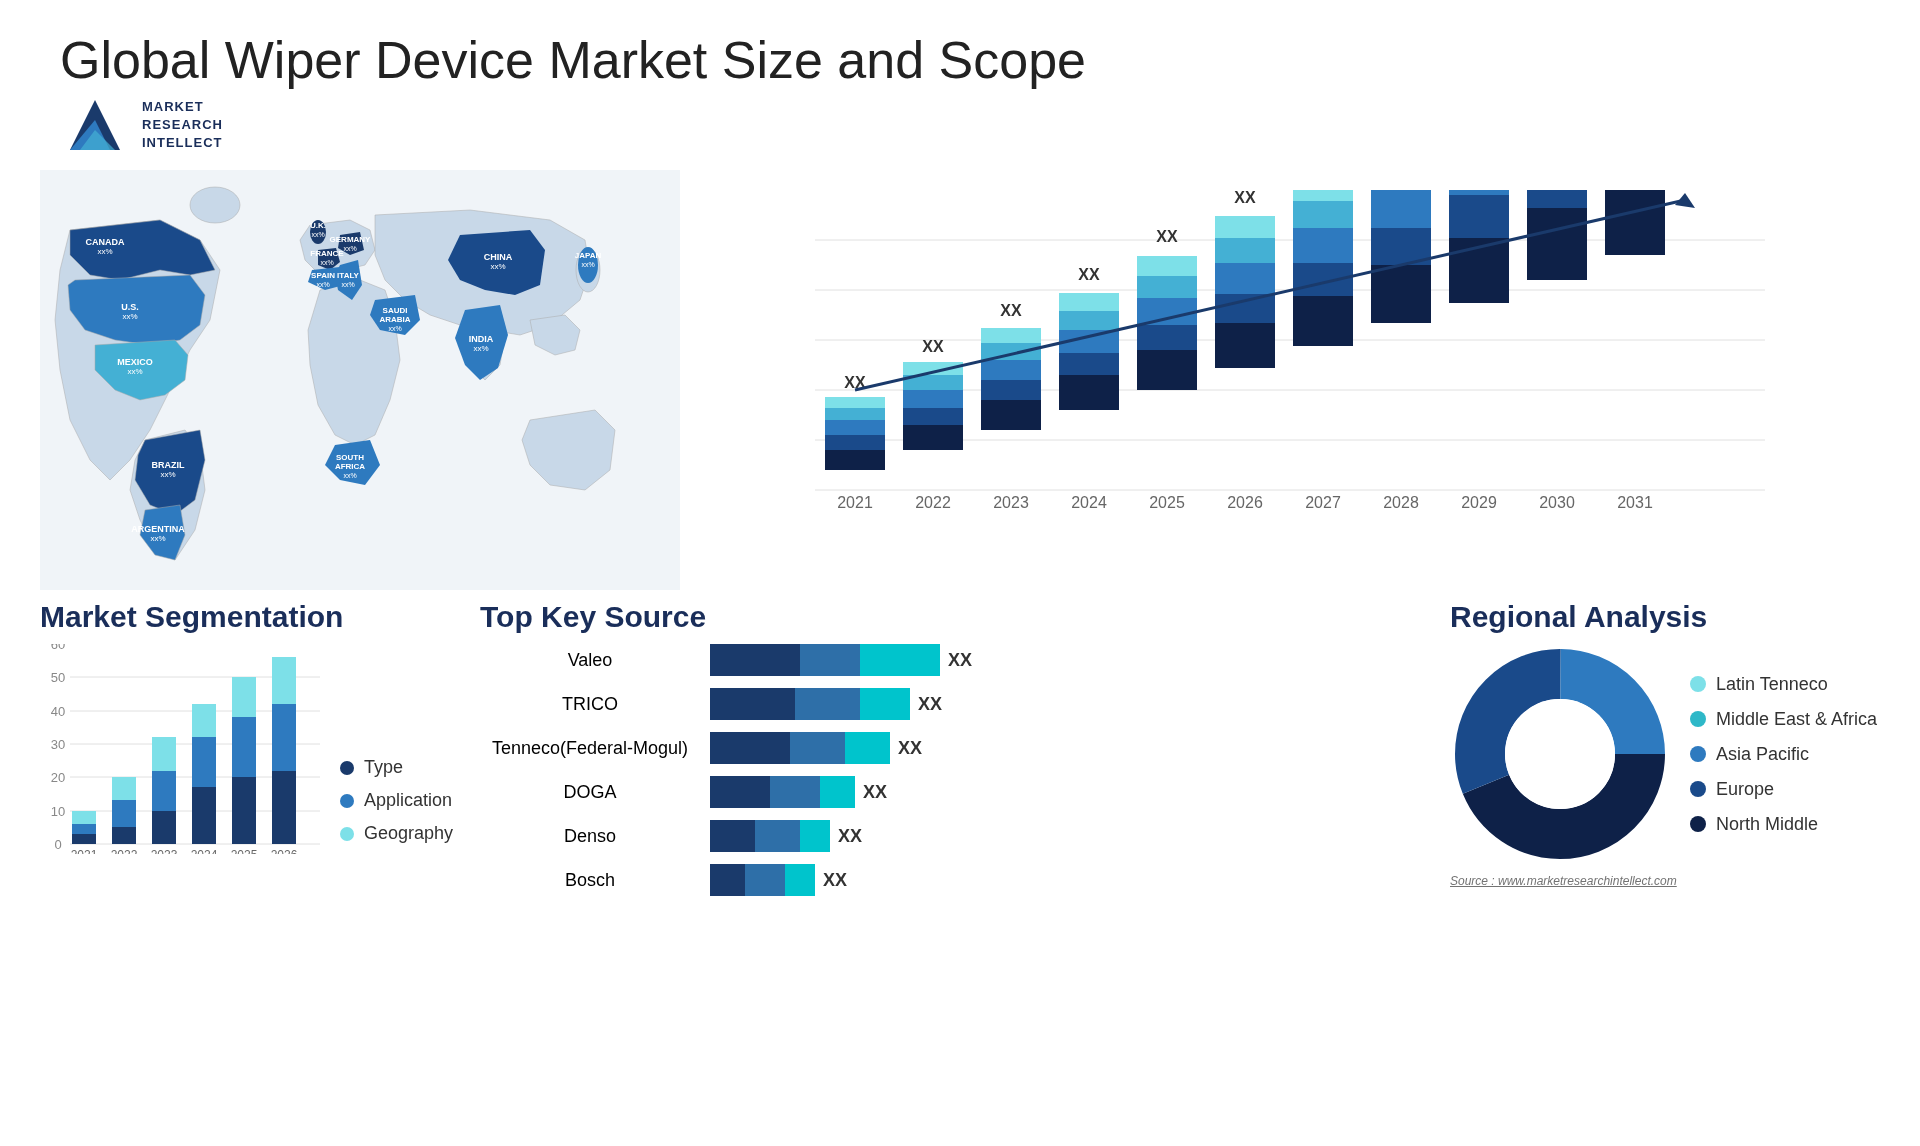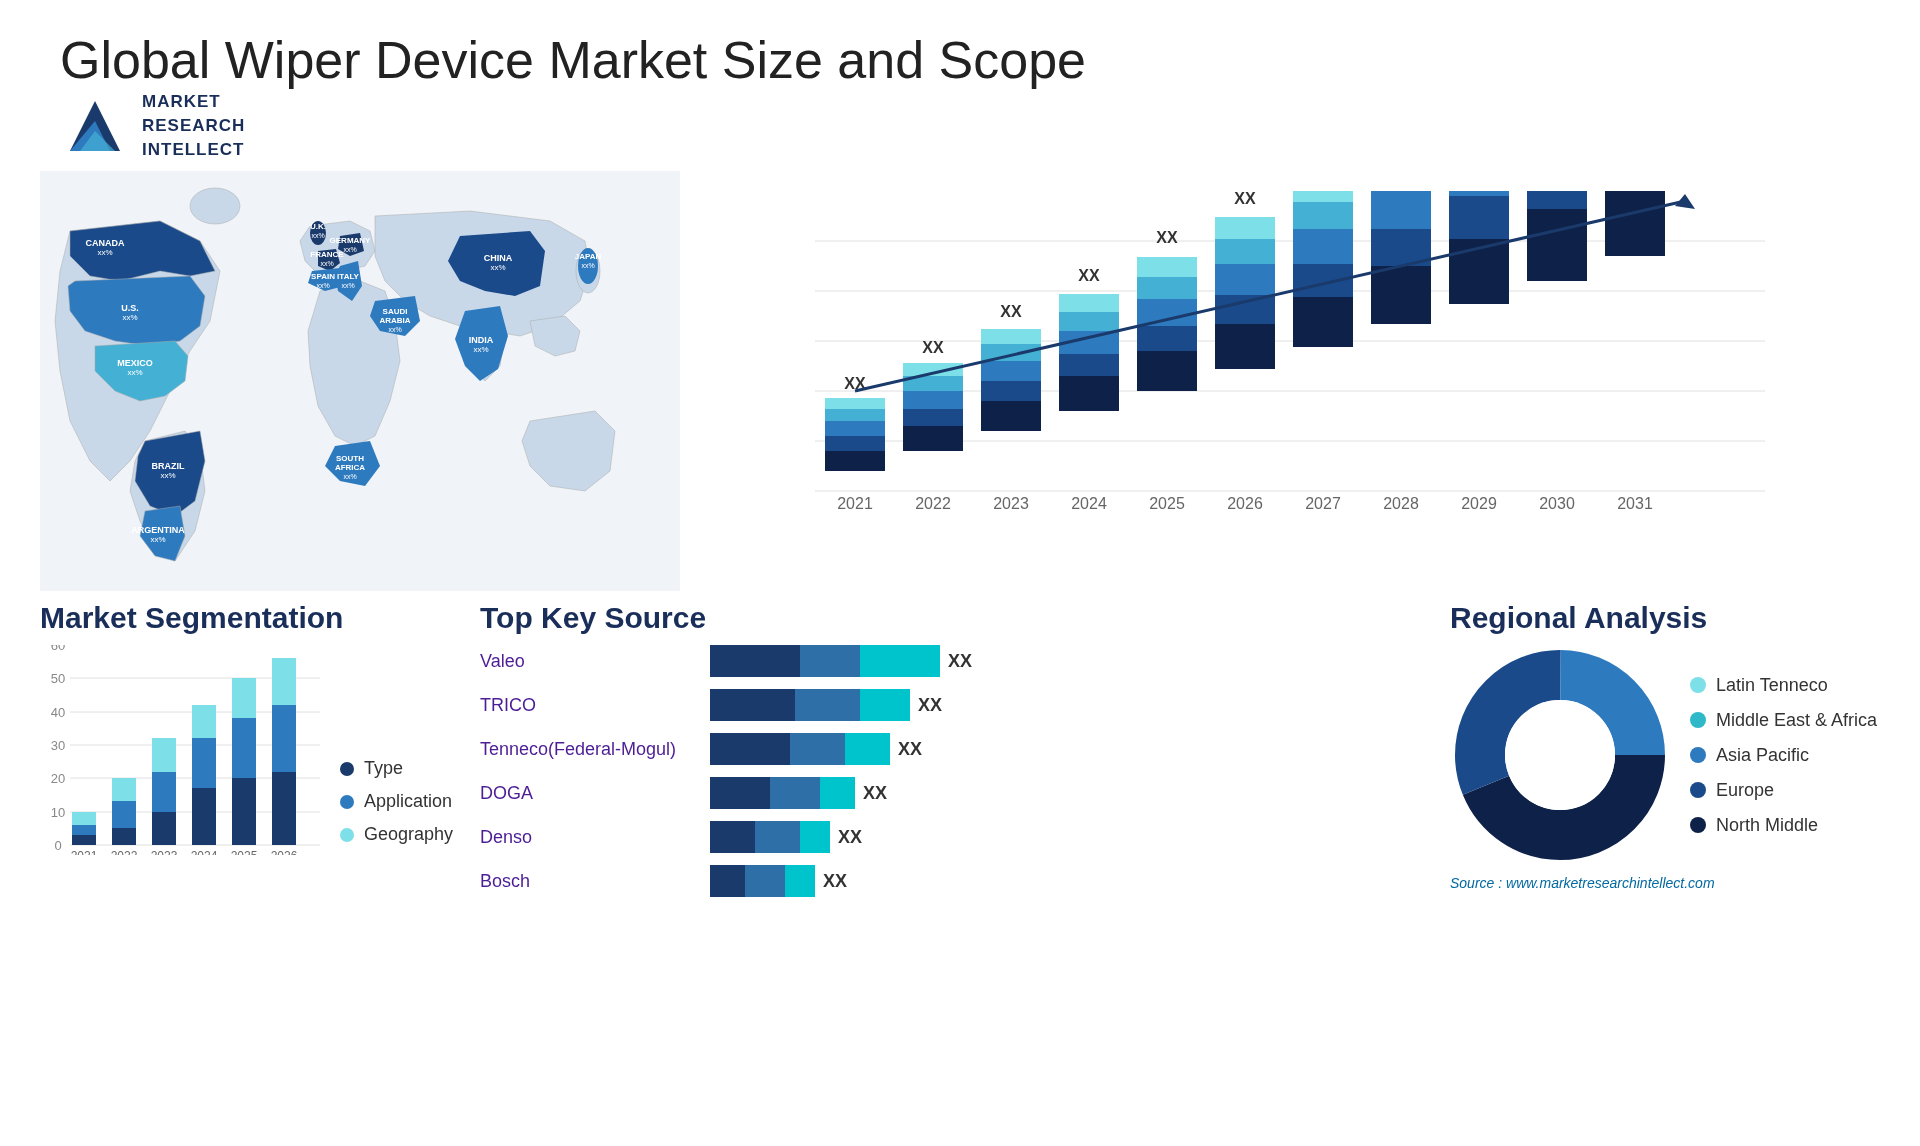--- a/index.html
+++ b/index.html
@@ -29,21 +29,21 @@
       display: flex;
       align-items: center;
       gap: 12px;
     }
     .logo-icon {
       width: 70px;
       height: 70px;
     }
     .logo-text {
       text-align: left;
-      font-size: 17px;
+      font-size: 13px;
       font-weight: bold;
       color: #1a2e5a;
       line-height: 1.4;
       text-transform: uppercase;
       letter-spacing: 1px;
     }
 
     
     .main-content {
       display: flex;
@@ -122,22 +122,22 @@
     }
     .player-row {
       display: flex;
       align-items: center;
       margin-bottom: 12px;
       gap: 10px;
     }
     .player-name {
       width: 220px;
       font-size: 18px;
-      color: #4c1d95;
-      text-align: left;
+      color: #000000;
+      text-align: center;
       flex-shrink: 0;
     }
     .player-bar-container {
       flex: 1;
       display: flex;
       align-items: center;
       gap: 8px;
     }
     .player-bar {
       height: 32px;
@@ -596,16 +596,16 @@
         <div class="reg-legend-item">
           <div class="reg-legend-dot" style="background:#1a4a8a;"></div>
           <span>Europe</span>
         </div>
         <div class="reg-legend-item">
           <div class="reg-legend-dot" style="background:#0e2148;"></div>
           <span>North Middle</span>
         </div>
       </div>
     </div>
-    <div style="margin-top:10px; font-size:14px; color:#0369a1; font-style:italic;">Source : www.marketresearchintellect.com</div>
+    <div style="margin-top:10px; font-size:12px; color:#737373; font-style:italic;text-decoration:underline;">Source : www.marketresearchintellect.com</div>
   </div>
 
 </div>
 
 </body></html>

